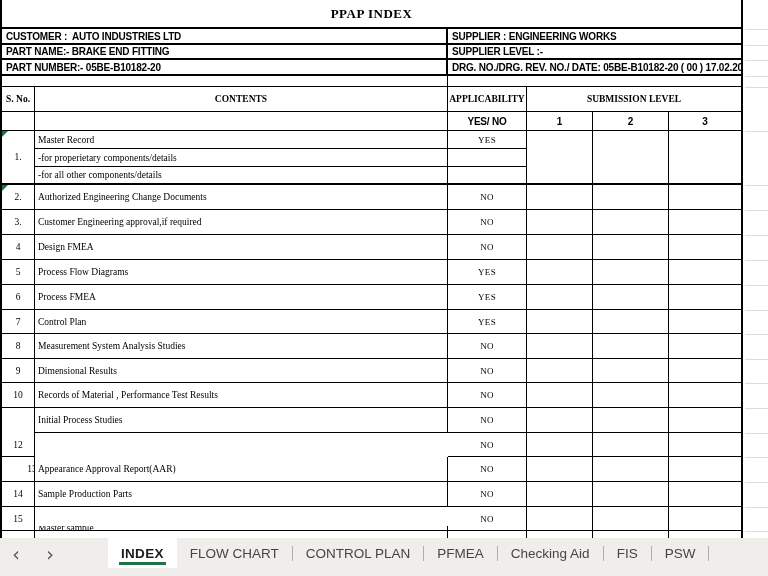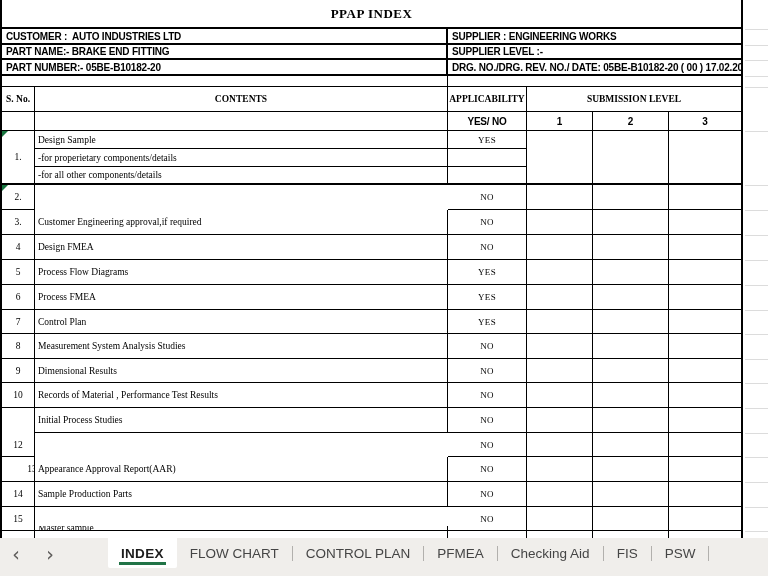--- a/index.html
+++ b/index.html
@@ -96,41 +96,42 @@
     <div class="cell" style="grid-row:7;grid-column:2"></div>
     <div class="cell hsans" style="grid-row:7;grid-column:3">YES/ NO</div>
     <div class="cell hsans" style="grid-row:7;grid-column:4">1</div>
     <div class="cell hsans" style="grid-row:7;grid-column:5">2</div>
     <div class="cell hsans lastcol" style="grid-row:7;grid-column:6">3</div>
 
     <div class="cell c-sno thick" style="grid-row:8/11;grid-column:1">
       <span class="tri" style="border-top-color: rgb(23, 117, 63);"></span>
       <span>1.</span>
     </div>
-    <div class="cell c-txt" style="grid-row:8;grid-column:2">Design Sample</div>
+    <div class="cell c-txt" style="grid-row:8;grid-column:2">Master Record</div>
     <div class="cell c-txt" style="grid-row:9;grid-column:2">-for properietary components/details</div>
     <div class="cell c-txt thick" style="grid-row:10;grid-column:2">-for all other components/details</div>
     <div class="cell c-ap" style="grid-row:8;grid-column:3">YES</div>
     <div class="cell c-ap" style="grid-row:9;grid-column:3"></div>
     <div class="cell c-ap thick" style="grid-row:10;grid-column:3"></div>
     <div class="cell thick" style="grid-row:8/11;grid-column:4"></div>
     <div class="cell thick" style="grid-row:8/11;grid-column:5"></div>
     <div class="cell thick lastcol" style="grid-row:8/11;grid-column:6"></div>
 
     <div class="cell nobot" style="grid-row:25;grid-column:1"></div>
     <div class="cell nobot" style="grid-row:25;grid-column:2"></div>
     <div class="cell nobot" style="grid-row:25;grid-column:3"></div>
     <div class="cell nobot" style="grid-row:25;grid-column:4"></div>
     <div class="cell nobot" style="grid-row:25;grid-column:5"></div>
     <div class="cell nobot lastcol" style="grid-row:25;grid-column:6"></div>
 
   <div class="cell c-sno" style="grid-area: 11 / 1;">
         <span class="tri" style="border-top-color: rgb(23, 117, 63);"></span>
         <span>2.</span>
       </div>
+  <div class="cell c-txt" style="grid-area: 11 / 2;">Authorized Engineering Change Documents</div>
   <div class="cell c-ap" style="grid-area: 11 / 3;">NO</div>
   <div class="cell" style="grid-area: 11 / 4;"></div>
   <div class="cell" style="grid-area: 11 / 5;"></div>
   <div class="cell lastcol" style="grid-area: 11 / 6;"></div>
 
   <div class="cell c-sno" style="grid-area: 12 / 1;">
         <span>3.</span>
       </div>
   <div class="cell c-txt" style="grid-area: 12 / 2;">Customer Engineering approval,if required</div>
   <div class="cell c-ap" style="grid-area: 12 / 3;">NO</div>

